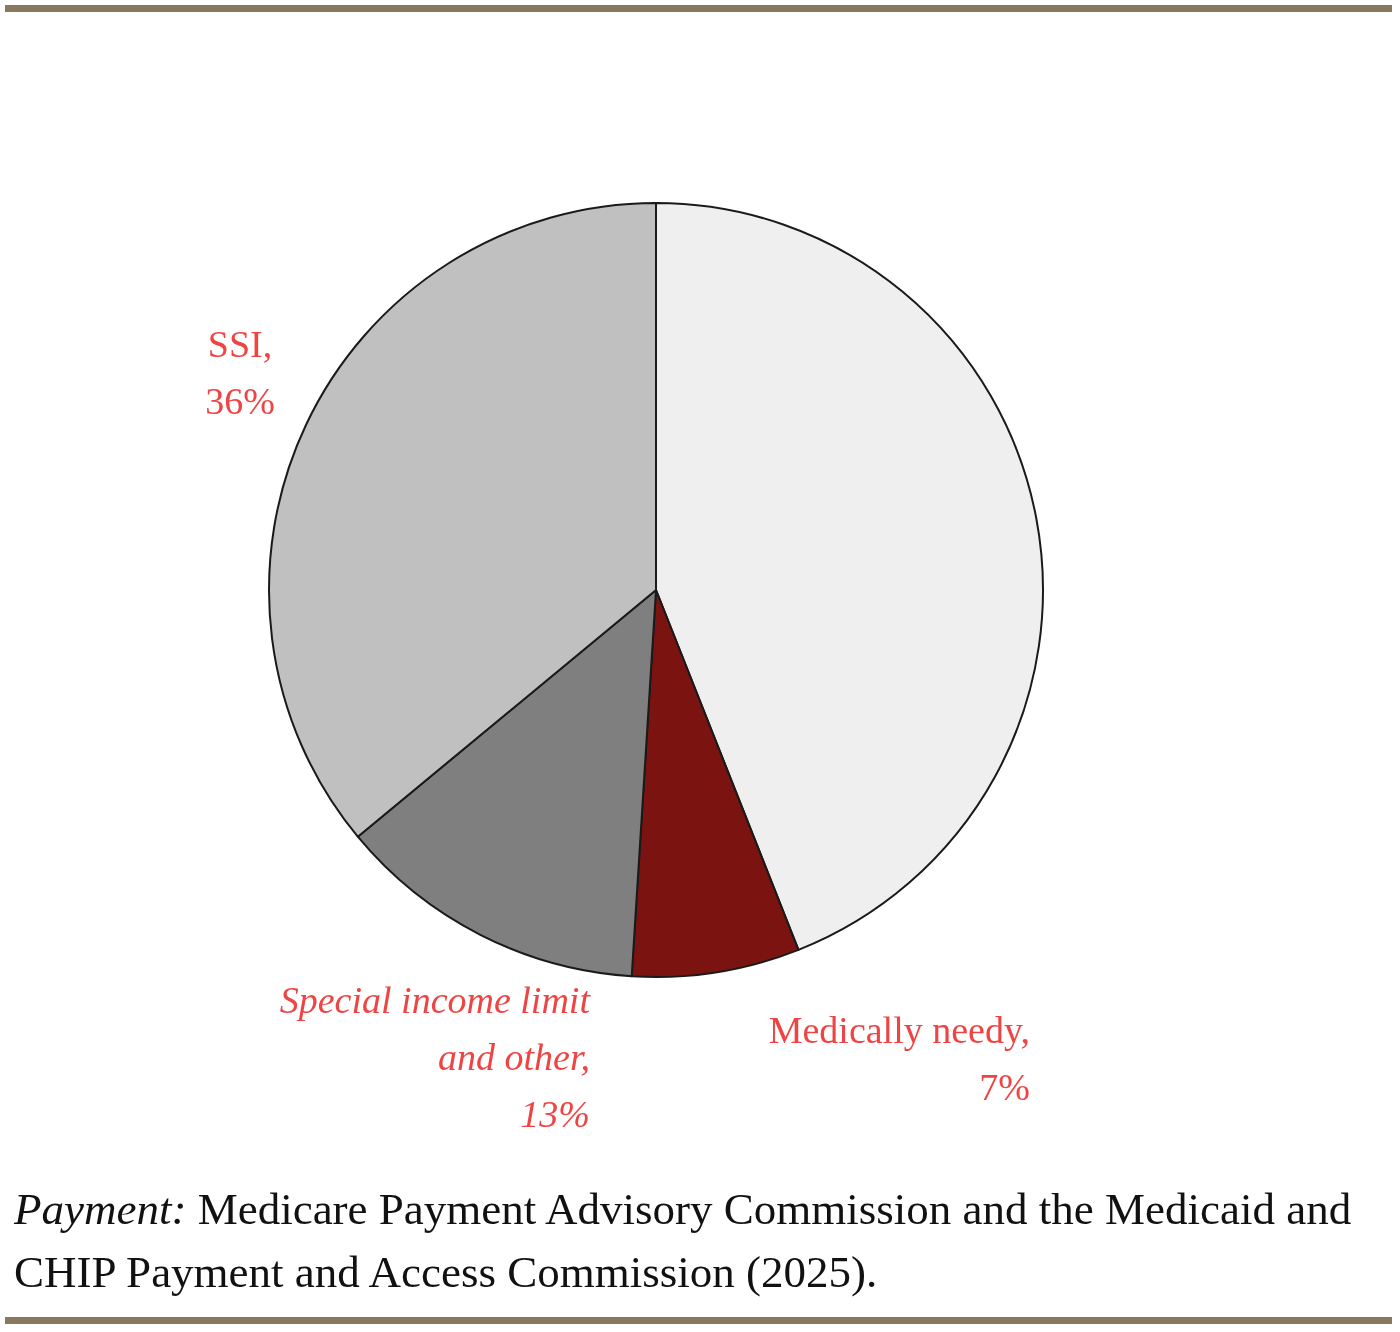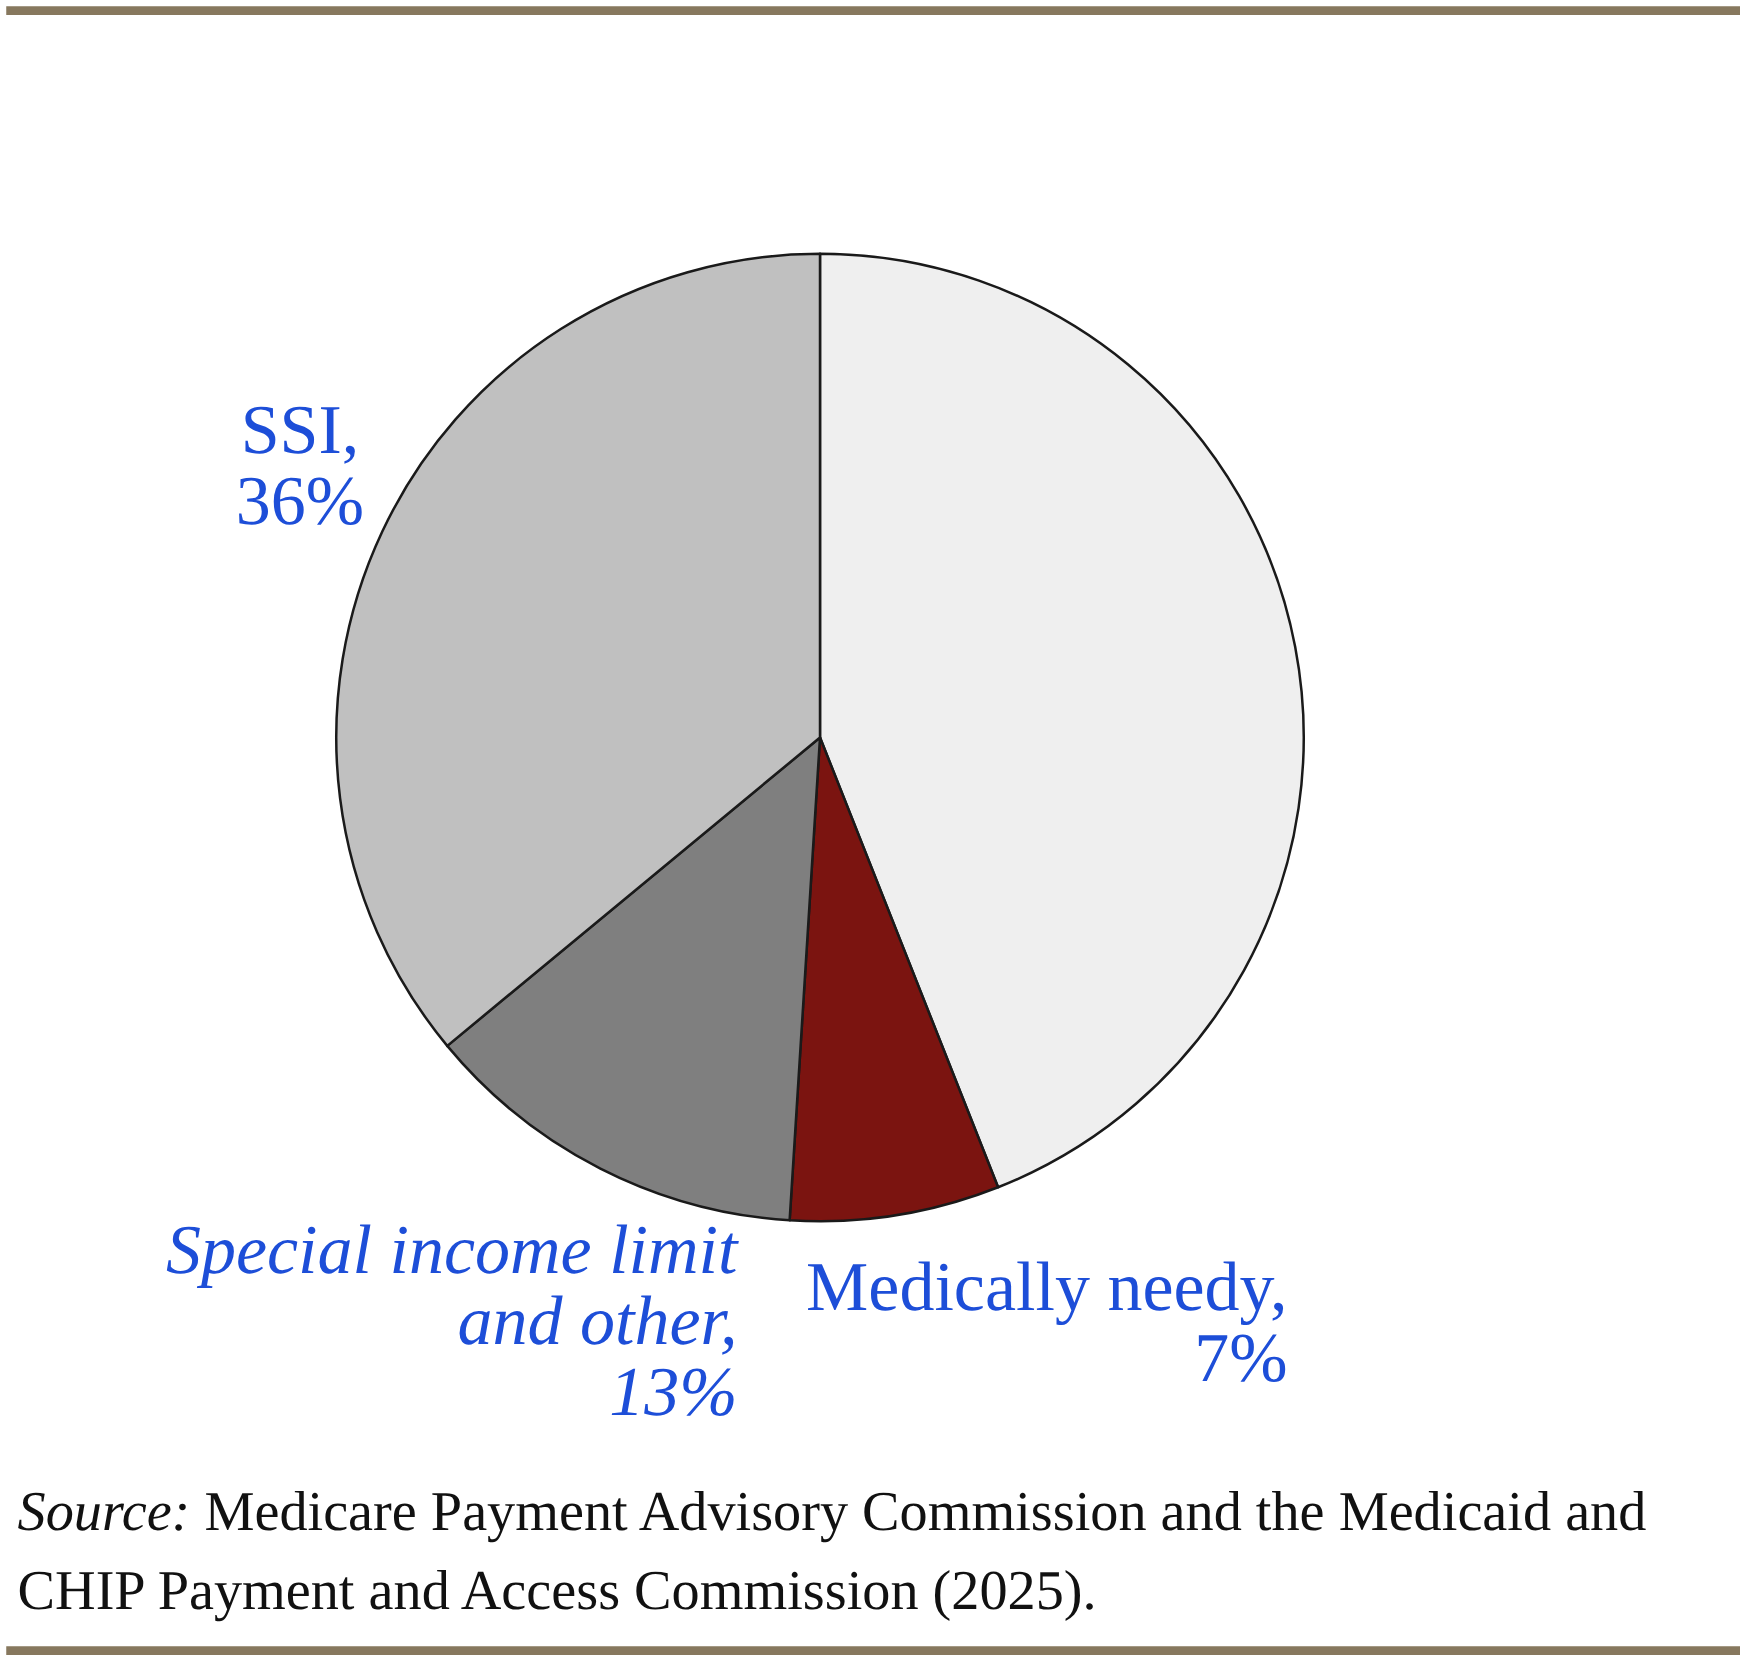--- a/index.html
+++ b/index.html
@@ -56,23 +56,23 @@
     height: 990px;
   }
   .pie-svg {
     position: absolute;
     left: 0;
     top: 0;
   }
 
   .slice-label {
     position: absolute;
-    color: #1d4ed8;
+    color: #ef4444;
     font-family: "Liberation Serif", "DejaVu Serif", serif;
-    font-size: 56px;
+    font-size: 38px;
     line-height: 57px;
     text-align: center;
     white-space: pre-line;
   }
   .label-poverty {
     left: 1038px;
     top: 210px;
     width: 270px;
     text-align: center;
   }
@@ -136,17 +136,17 @@
 
     <div class="slice-label label-special">Special income limit
 and other,
 13%</div>
 
     <div class="slice-label label-medneedy">Medically needy,
 7%</div>
 
   </div>
 
-  <div class="source-note"><span class="source-word">Source:</span><span> Medicare Payment Advisory Commission and the Medicaid and CHIP Payment and Access Commission (2025).</span></div>
+  <div class="source-note"><span class="source-word">Payment:</span><span> Medicare Payment Advisory Commission and the Medicaid and CHIP Payment and Access Commission (2025).</span></div>
 
   <div class="rule rule-bottom"></div>
 
 </div>
 
 </body></html>

